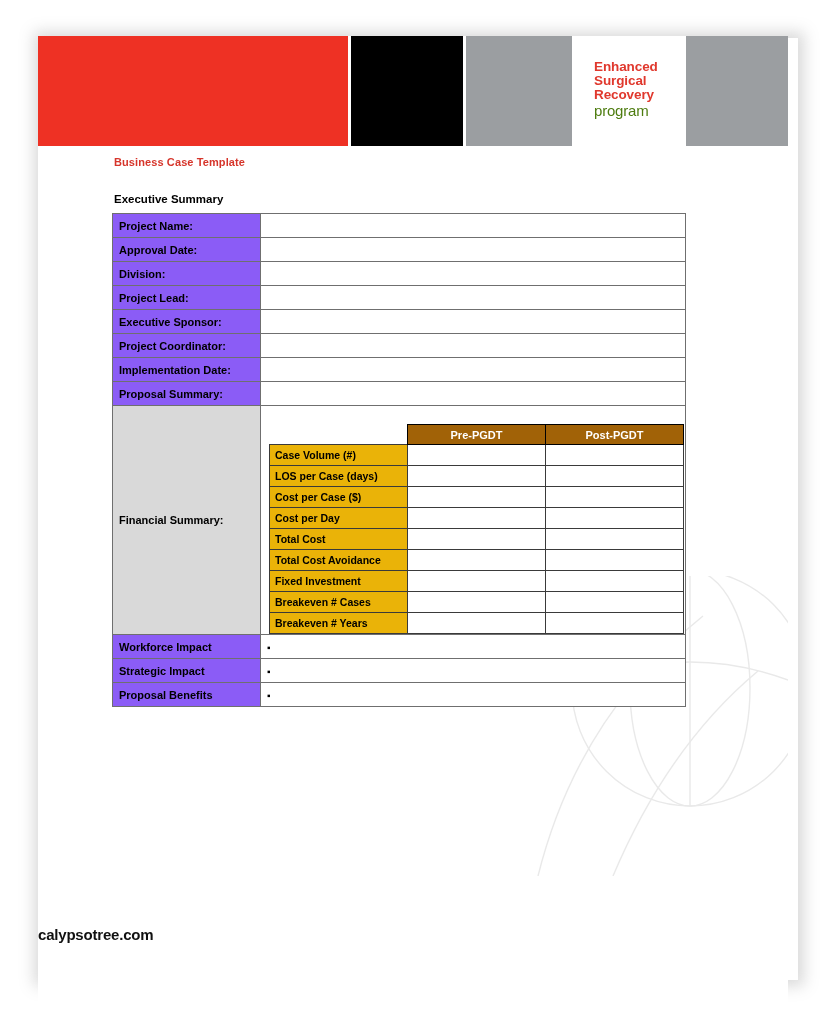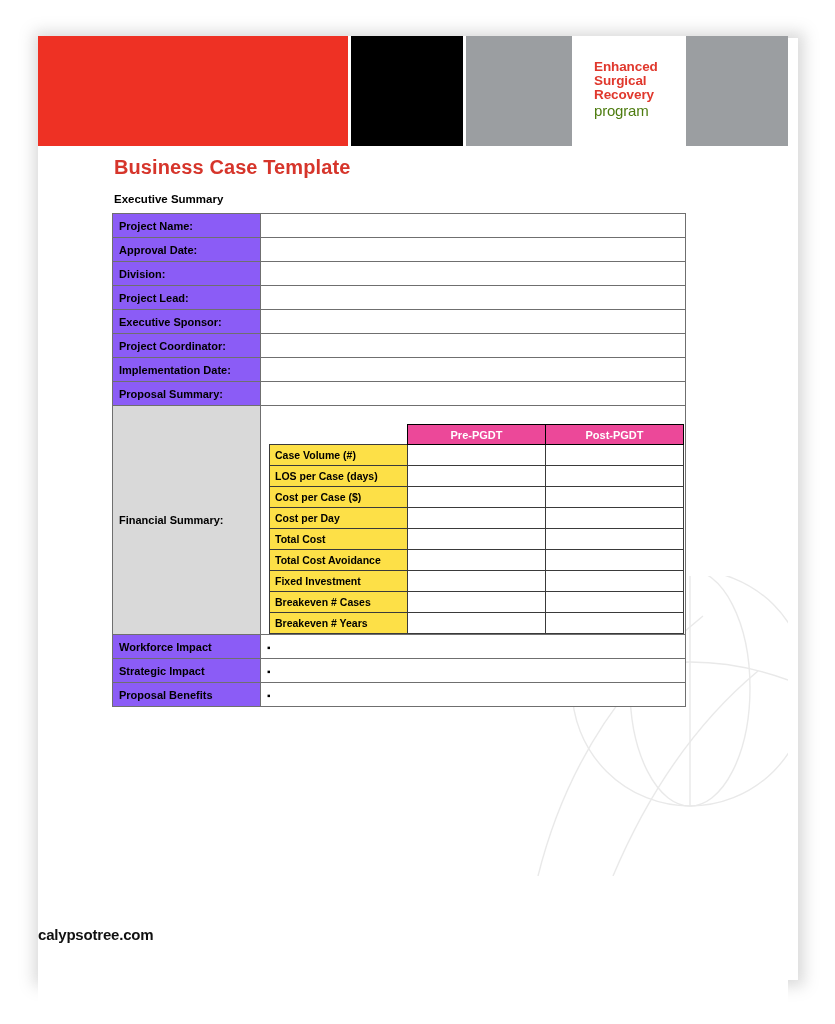--- a/index.html
+++ b/index.html
@@ -95,21 +95,21 @@
     height: 300px;
     pointer-events: none;
   }
 
   
   #doc-title {
     position: absolute;
     left: 76px;
     top: 120px;
     color: #d6352b;
-    font-size: 20px;
+    font-size: 11px;
     font-weight: bold;
     letter-spacing: 0.1px;
   }
   #section-title {
     position: absolute;
     left: 76px;
     top: 157px;
     color: #000000;
     font-size: 11.5px;
     font-weight: bold;
@@ -172,33 +172,33 @@
   #fin-table td, #fin-table th {
     border: 1px solid #3a3a3a;
     font-size: 10.5px;
     font-weight: bold;
     height: 21px;
     box-sizing: border-box;
     padding: 0 5px;
     color: #000;
   }
   #fin-table th {
-    background: #ec4899;
+    background: #a16207;
     color: #ffffff;
     text-align: center;
     font-size: 11px;
     height: 20px;
     border: 1px solid #000000;
   }
   th.blank-head {
     background: transparent !important;
     border: none !important;
   }
   #fin-table td.fin-lbl {
-    background: #fde047;
+    background: #eab308;
     width: 150px;
   }
   #fin-table td.fin-val {
     background: #ffffff;
     width: 132px;
   }
   td.fin-lbl-2line {
     height: 39px;
     line-height: 1.35;
     vertical-align: middle;

